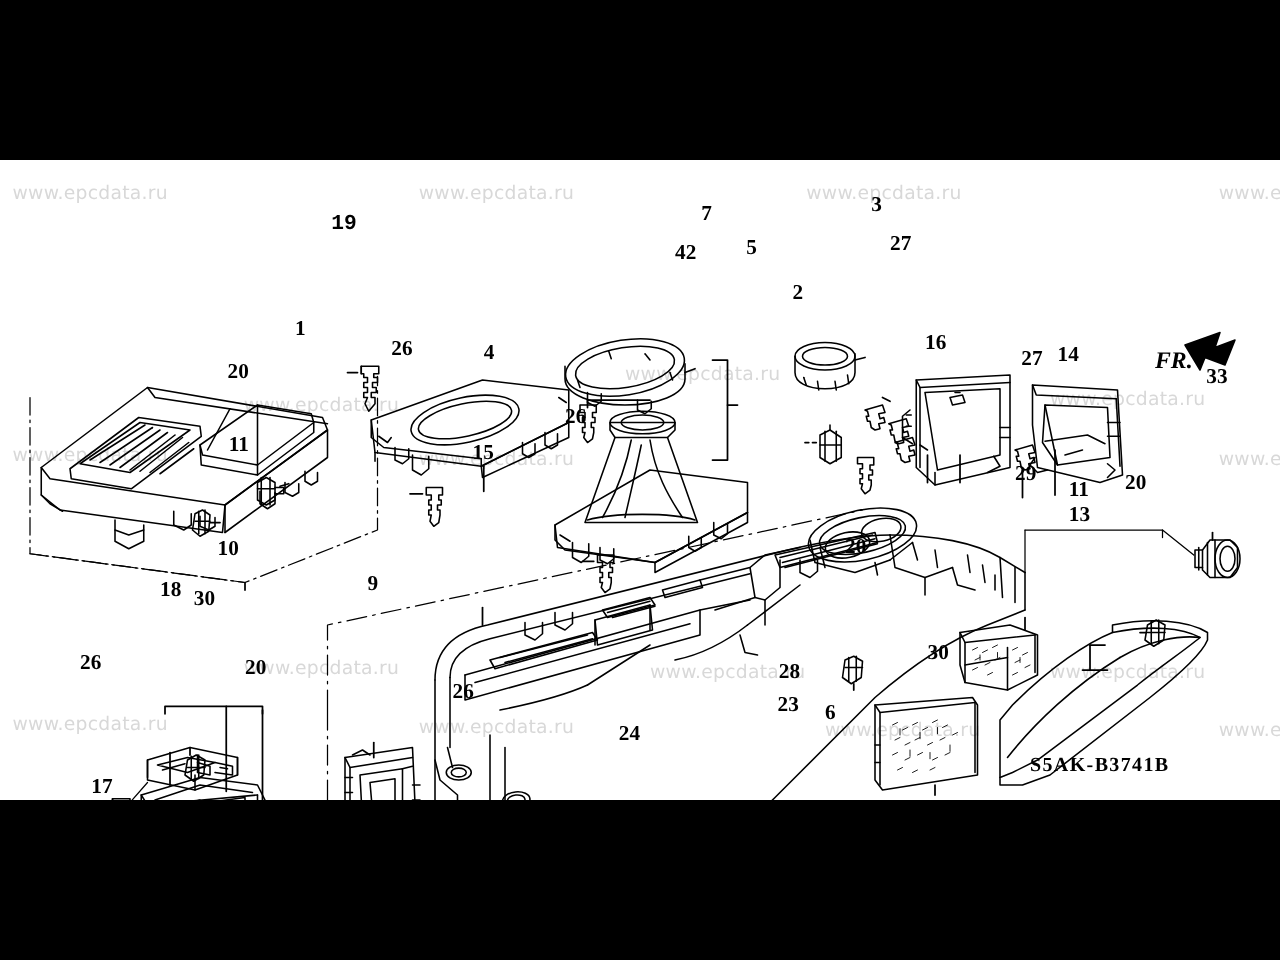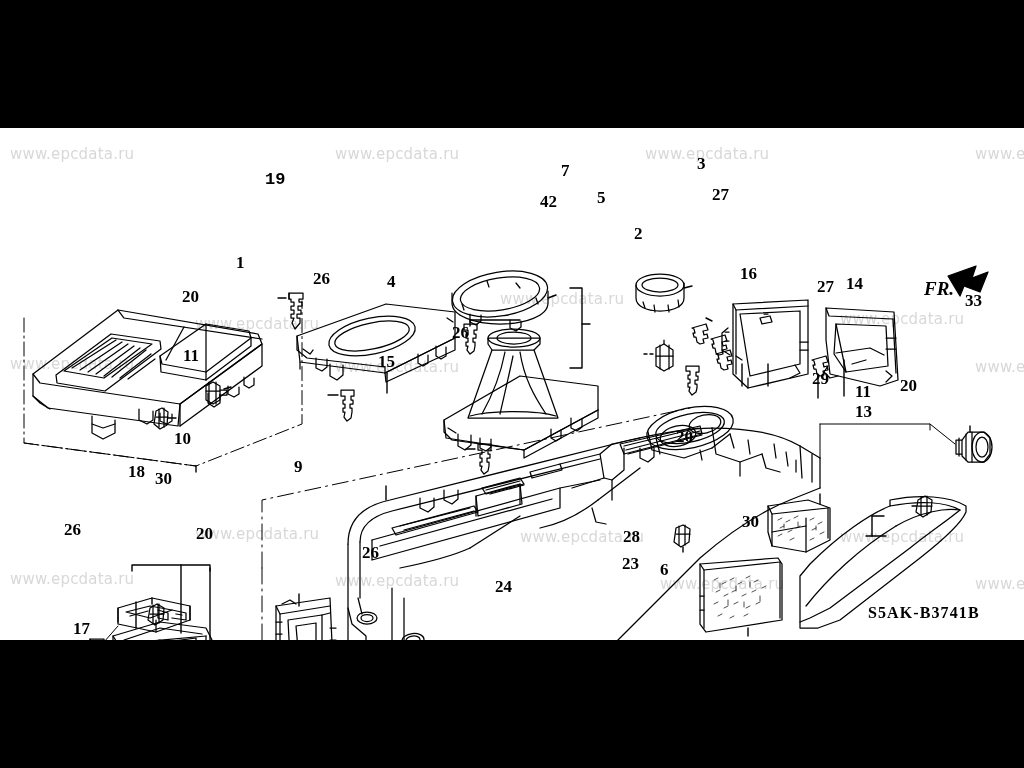--- a/index.html
+++ b/index.html
@@ -690,16 +690,16 @@
         <div class="cal" style="left: 362px; top: 416px;">26</div>
         <div class="cal" style="left: 712px; top: 58px;">27</div>
         <div class="cal" style="left: 817px; top: 150px;">27</div>
         <div class="cal" style="left: 623px; top: 400px; text-align: center;">28</div>
         <div class="cal" style="left: 812px; top: 242px;">29</div>
         <div class="cal" style="left: 742px; top: 385px;">30</div>
       </div>
 
     <div id="fr-label" style="left:912px;top:150px;margin-left:12px;">FR.</div>
 
-    <div id="partcode" style="left:824px;top:476px;margin-left:44px;">S5AK-B3741B</div>
+    <div id="partcode" style="left:824px;top:476px;">S5AK-B3741B</div>
 
   </div>
 </div>
 
 </body></html>

